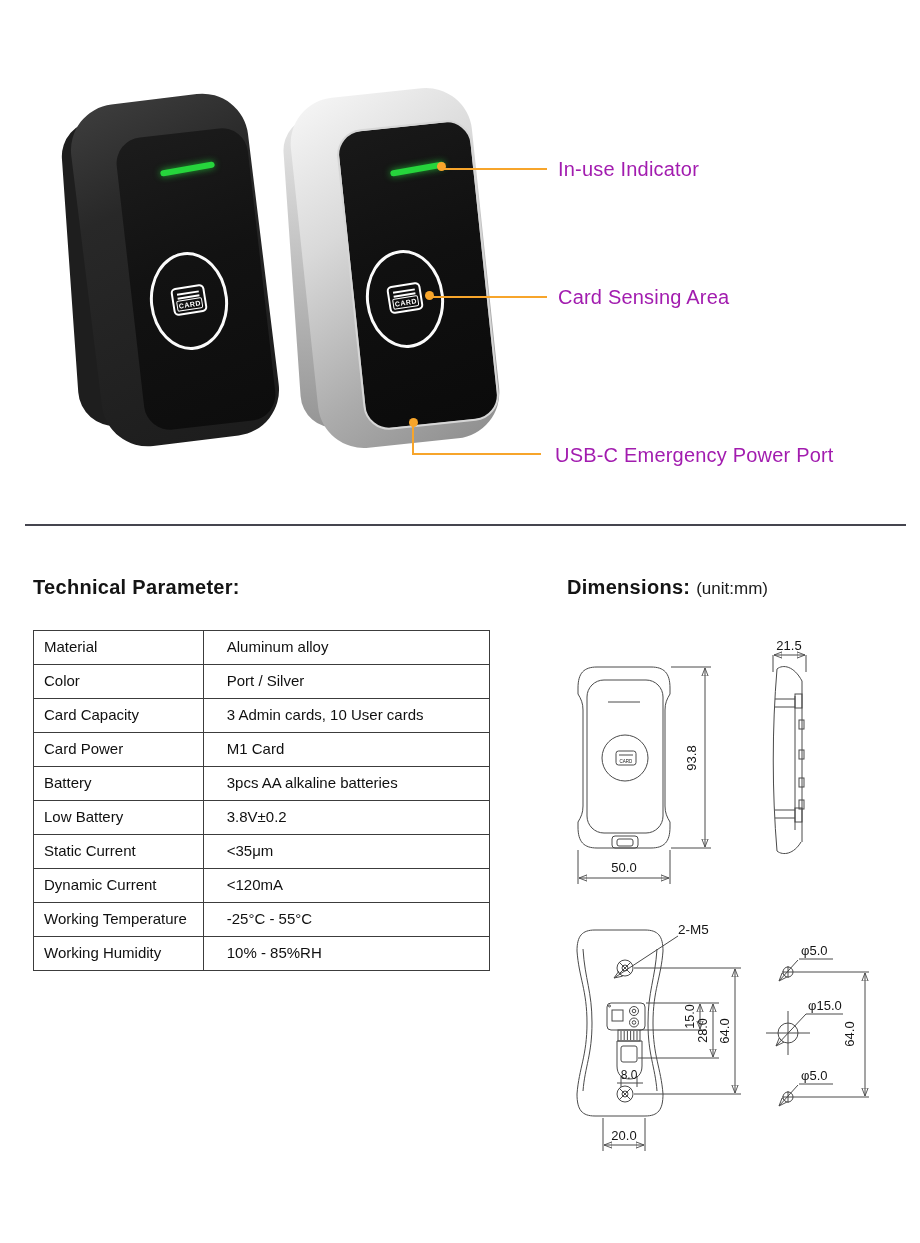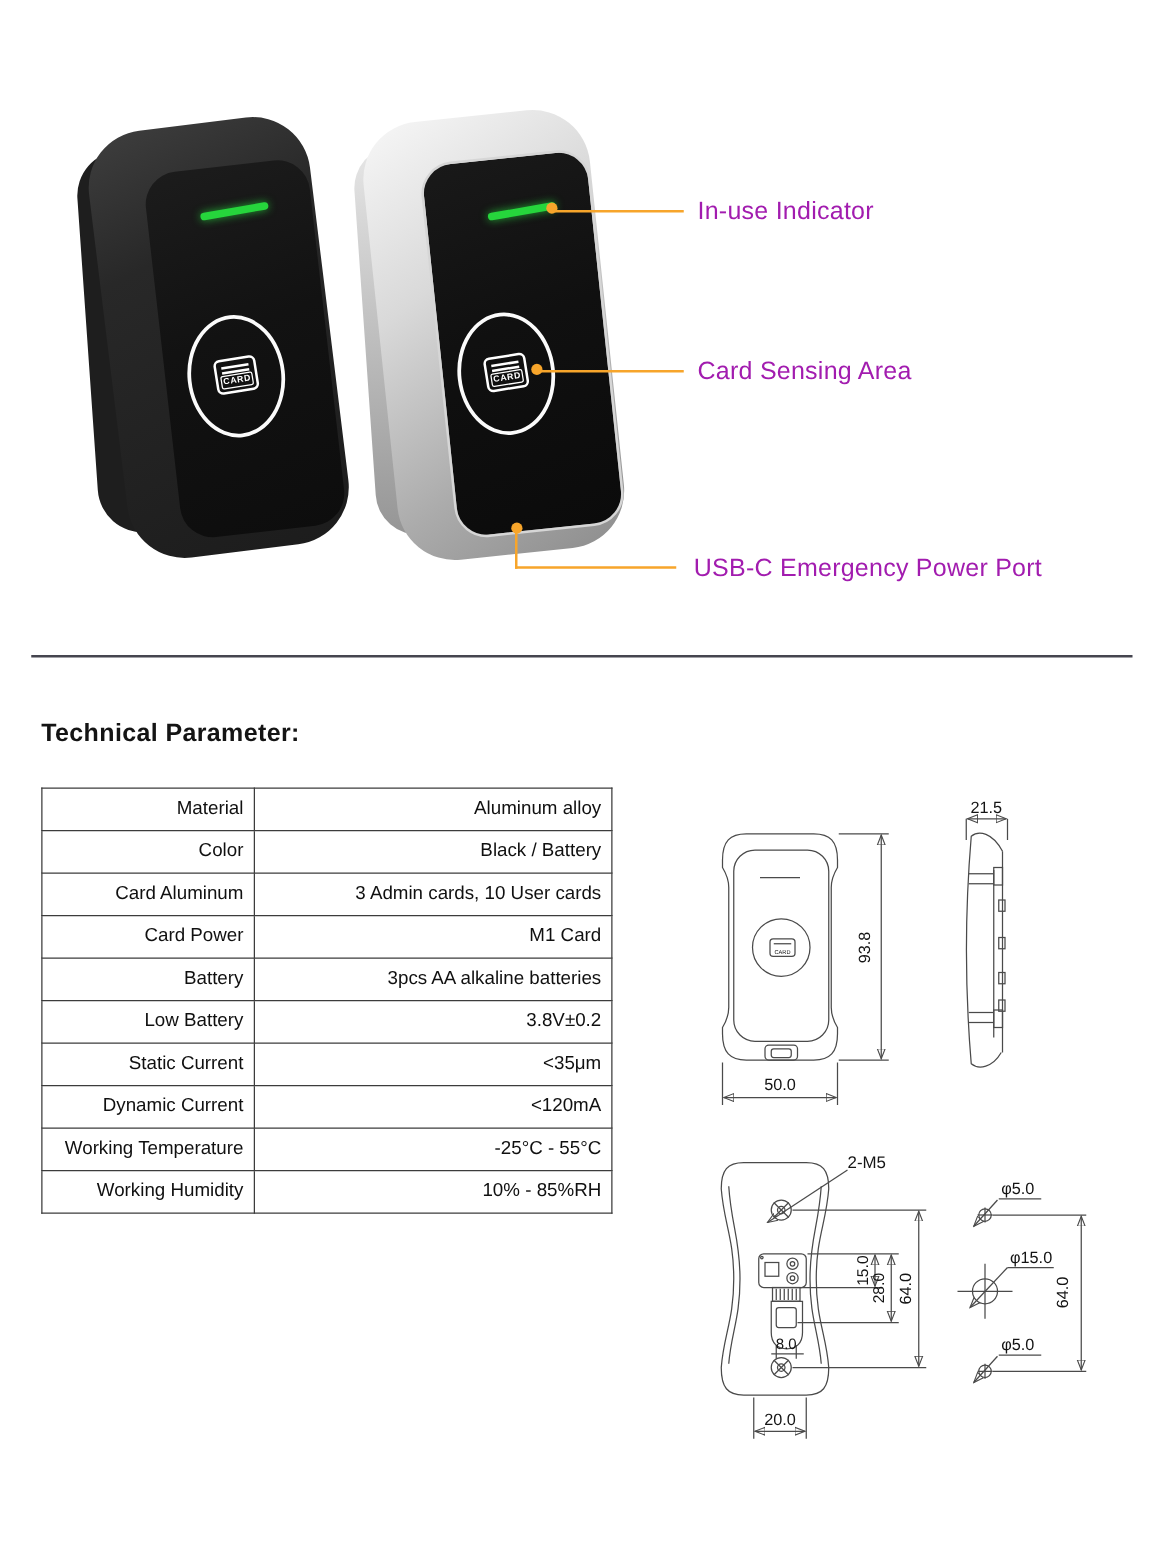--- a/index.html
+++ b/index.html
@@ -79,21 +79,21 @@
   }
 
   
   .divider { position:absolute; left:25px; top:524px; width:881px; height:2px; background:#45454f; }
   .sec-title { position:absolute; font-size:20px; font-weight:bold; color:#141414; letter-spacing:.3px; }
   .unit-note { font-size:17px; font-weight:normal; color:#1c1c1c; letter-spacing:0; }
 
   
   .spec-table {
     position:absolute; left:33px; top:630px; width:457px;
-    border-collapse:collapse; font-size:15px; color:#101010;text-align:right;
+    border-collapse:collapse; font-size:15px; color:#101010;
   }
   .spec-table td {
     border:1.5px solid #3c3c3c; height:34px; vertical-align:middle;
     padding:2px 8px 2px 10px; line-height:1.25;
   }
   .spec-table tr.tall td { height:49px; }
   .spec-table td.lab { width:170px; }
   .spec-table td.val { width:287px; padding-left:23px; white-space:pre-line; }
 
   
@@ -155,24 +155,24 @@
   <h2 class="sec-title" style="left:33px;top:576px;">Technical Parameter:</h2>
 
   <table class="spec-table">
     <tbody>
       <tr>
         <td class="lab">Material</td>
         <td class="val">Aluminum alloy</td>
       </tr>
       <tr>
         <td class="lab">Color</td>
-        <td class="val">Black / Battery</td>
-      </tr>
-      <tr>
-        <td class="lab">Card Aluminum</td>
+        <td class="val">Port / Silver</td>
+      </tr>
+      <tr>
+        <td class="lab">Card Capacity</td>
         <td class="val">3 Admin cards, 10 User cards</td>
       </tr>
       <tr>
         <td class="lab">Card Power</td>
         <td class="val">M1 Card</td>
       </tr>
       <tr>
         <td class="lab">Battery</td>
         <td class="val">3pcs AA alkaline batteries</td>
       </tr>
@@ -192,20 +192,24 @@
         <td class="lab">Working Temperature</td>
         <td class="val">-25°C - 55°C</td>
       </tr>
       <tr>
         <td class="lab">Working Humidity</td>
         <td class="val">10% - 85%RH</td>
       </tr>
     </tbody>
   </table>
 
+  <h2 class="sec-title" style="left:567px;top:576px;">
+    <span>Dimensions:</span>
+    <span class="unit-note">(unit:mm)</span>
+  </h2>
 
   <svg class="drawings" width="375" height="575" viewBox="0 0 375 575">
     <defs>
       <marker id="ar" viewBox="0 0 10 10" refX="9" refY="5" markerWidth="9" markerHeight="9" orient="auto-start-reverse" markerUnits="userSpaceOnUse">
         <path d="M0,1.5 L9,5 L0,8.5 z" fill="#3a3a3a" stroke="none"></path>
       </marker>
     </defs>
 
     <g>
       <path d="M 33,88 C 33,73 39,67 52,67 L 106,67 C 119,67 125,73 125,88 L 125,94 C 122,99 120,103 120,110 L 120,206 C 120,213 122,217 125,222 L 125,227 C 125,242 119,248 106,248 L 52,248 C 39,248 33,242 33,227 L 33,222 C 36,217 38,213 38,206 L 38,110 C 38,103 36,99 33,94 Z"></path>

